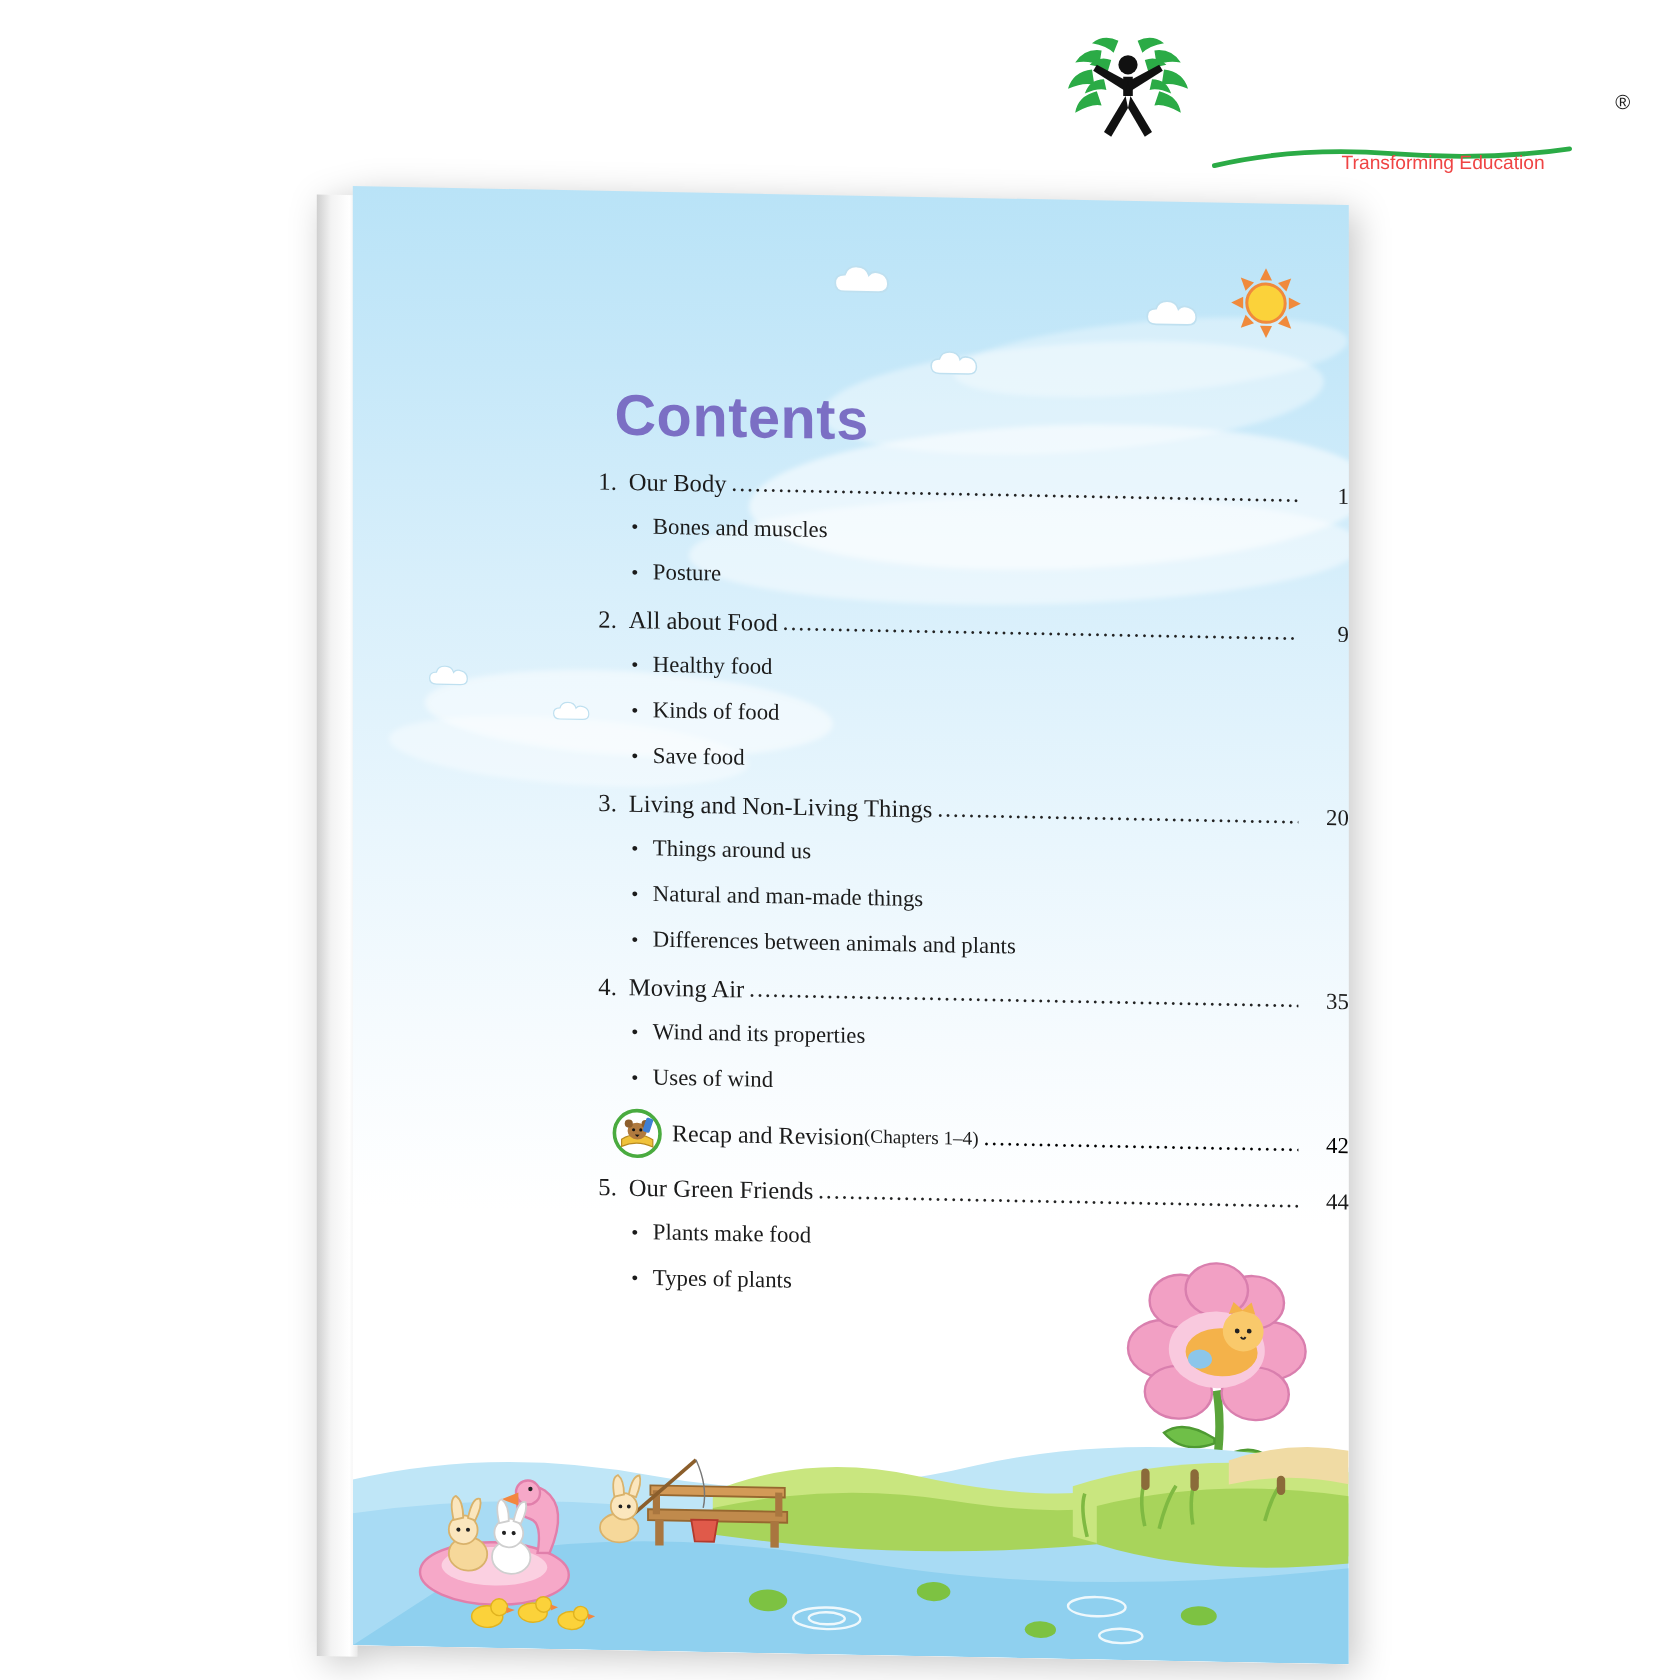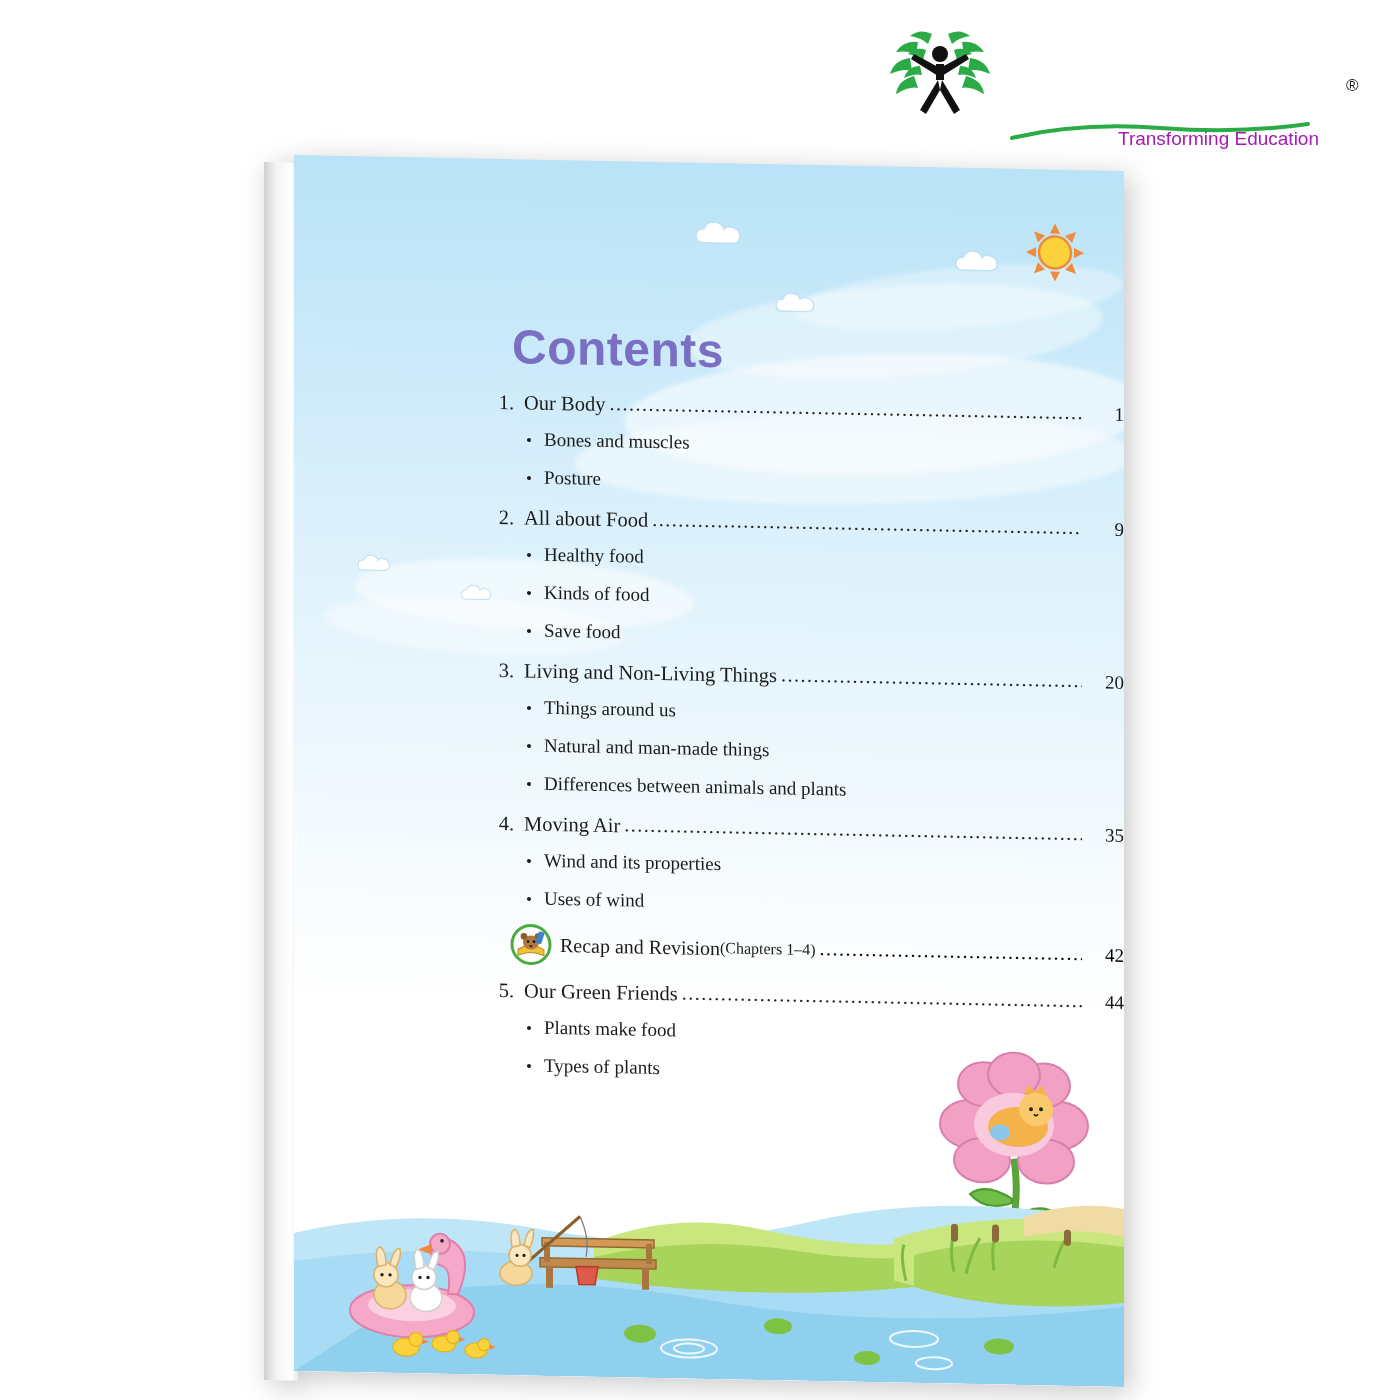--- a/index.html
+++ b/index.html
@@ -51,22 +51,22 @@
     top: 48px;
     font-family: "Liberation Sans", sans-serif;
     font-size: 17px;
     color: #1a1a1a;
   }
   .logo-tagline {
     position: absolute;
     left: 238px;
     top: 100px;
     font-family: "Liberation Sans", sans-serif;
-    font-size: 19px;
-    color: #a21caf;
+    font-size: 16px;
+    color: #ef4444;
     white-space: nowrap;
   }
   .swoosh {
     position: absolute;
     left: 130px;
     top: 92px;
     width: 300px;
     height: 22px;
   }
 

